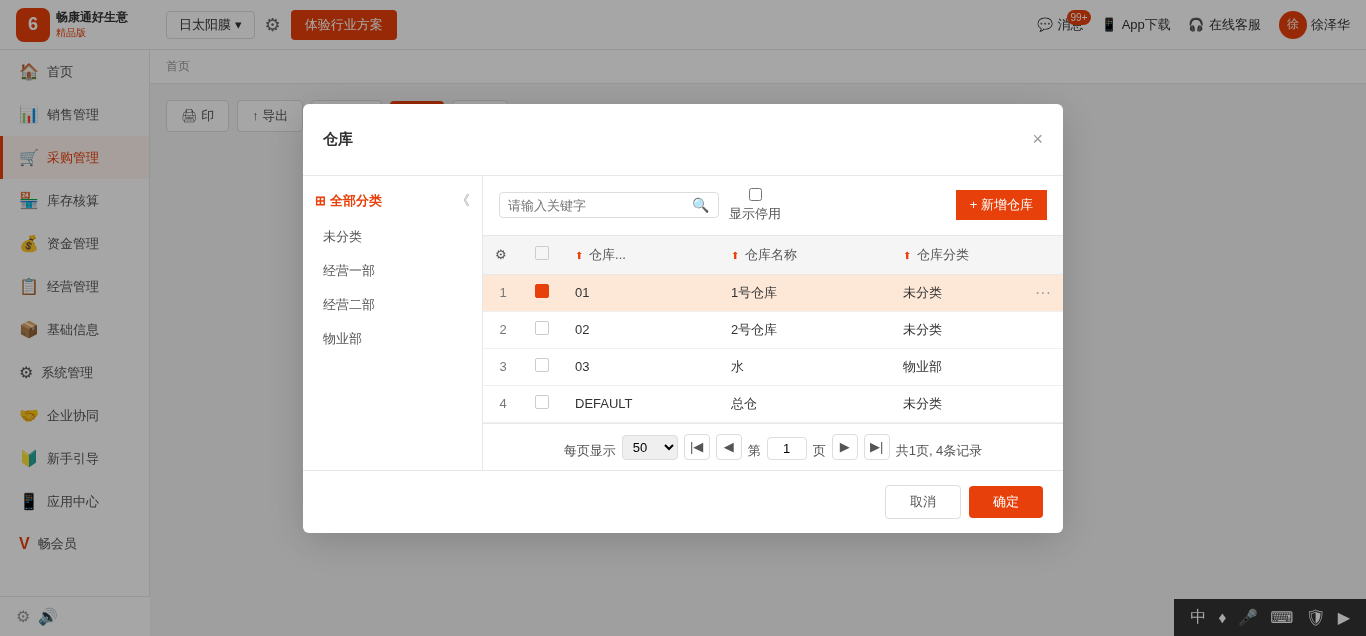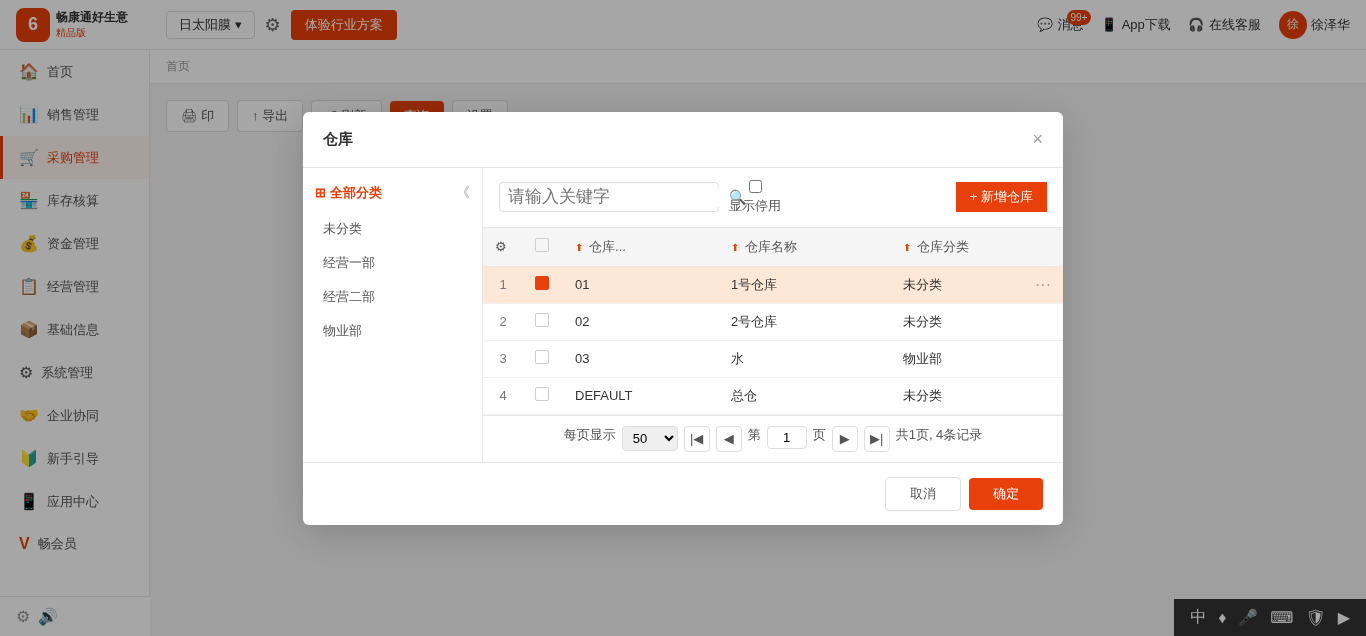--- a/index.html
+++ b/index.html
@@ -177,21 +177,21 @@
       background: #fff;
       border-radius: 6px;
       width: 760px;
       max-height: 580px;
       display: flex;
       flex-direction: column;
       box-shadow: 0 8px 40px rgba(0,0,0,0.18);
       overflow: hidden;
     }
     .modal-header {
-      padding: 17px 20px;
+      padding: 25px 20px;
       border-bottom: 1px solid #e8e8e8;
       display: flex; align-items: center; justify-content: space-between;
     }
     .modal-title { font-size: 15px; font-weight: bold; color: #333; }
     .modal-close {
       color: #999; font-size: 18px; cursor: pointer;
       background: none; border: none;
     }
     .modal-body {
       display: flex;
@@ -236,21 +236,21 @@
       border-bottom: 1px solid #e8e8e8;
     }
     .search-box {
       display: flex; align-items: center;
       border: 1px solid #ddd;
       border-radius: 4px;
       padding: 4px 8px;
       width: 220px;
     }
     .search-box input {
-      border: none; outline: none; font-size: 17px; flex: 1;
+      border: none; outline: none; font-size: 13px; flex: 1;
     }
     .search-icon { color: #999; font-size: 14px; }
     .show-disabled {
       display: flex; align-items: center; gap: 4px;
       font-size: 13px; color: #555; flex-direction: column;
     }
     .btn-add {
       margin-left: auto;
       background: #e8400a;
       color: white;
@@ -291,21 +291,21 @@
     .gear-cell { color: #999; text-align: center; }
     .col-num { text-align: center; color: #777; }
     .dots-btn {
       background: none; border: none; cursor: pointer; color: #999; font-size: 16px;
     }
     .sort-icon { color: #e8400a; font-size: 10px; margin-right: 2px; }
     
     .modal-footer {
       border-top: 1px solid #e8e8e8;
       padding: 10px 16px;
-      display: flex; align-items: flex-start; justify-content: center;
+      display: flex; align-items: flex-end; justify-content: center;
       gap: 6px;
       font-size: 13px; color: #555;
     }
     .page-size-select {
       border: 1px solid #ddd; border-radius: 4px;
       padding: 3px 6px; font-size: 13px;
     }
     .page-input {
       width: 40px;
       border: 1px solid #ddd; border-radius: 4px;

